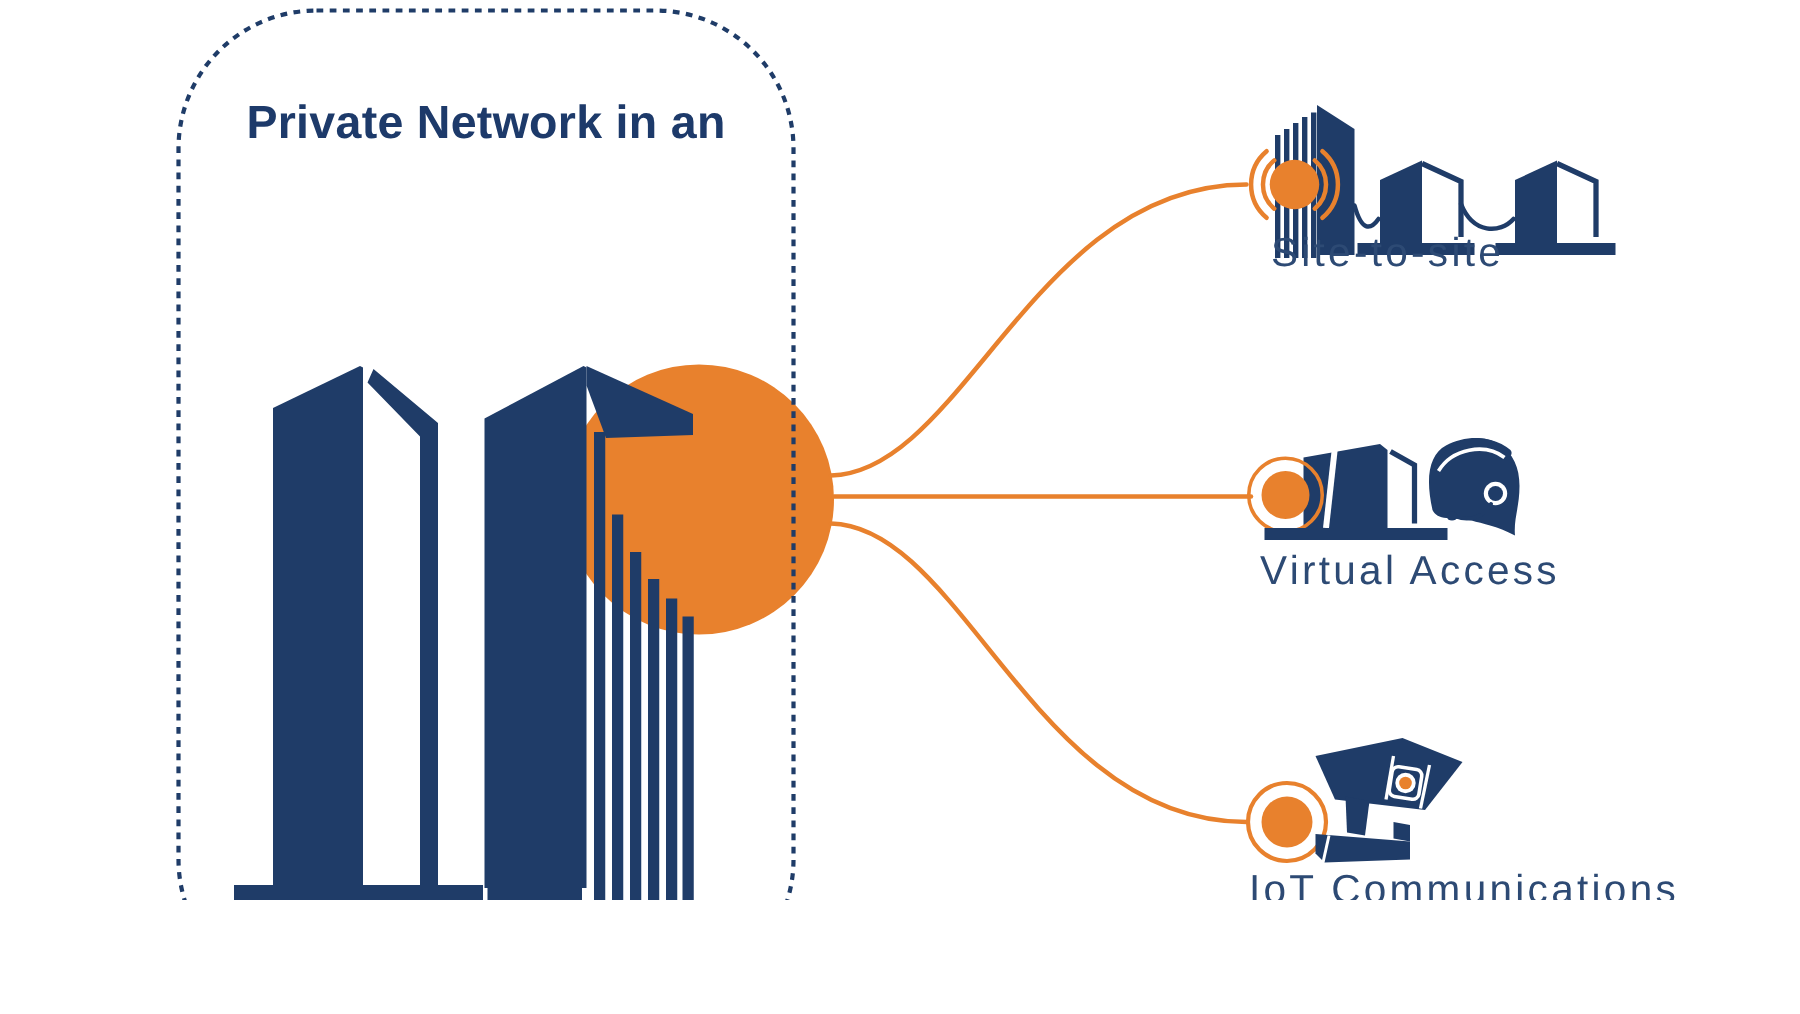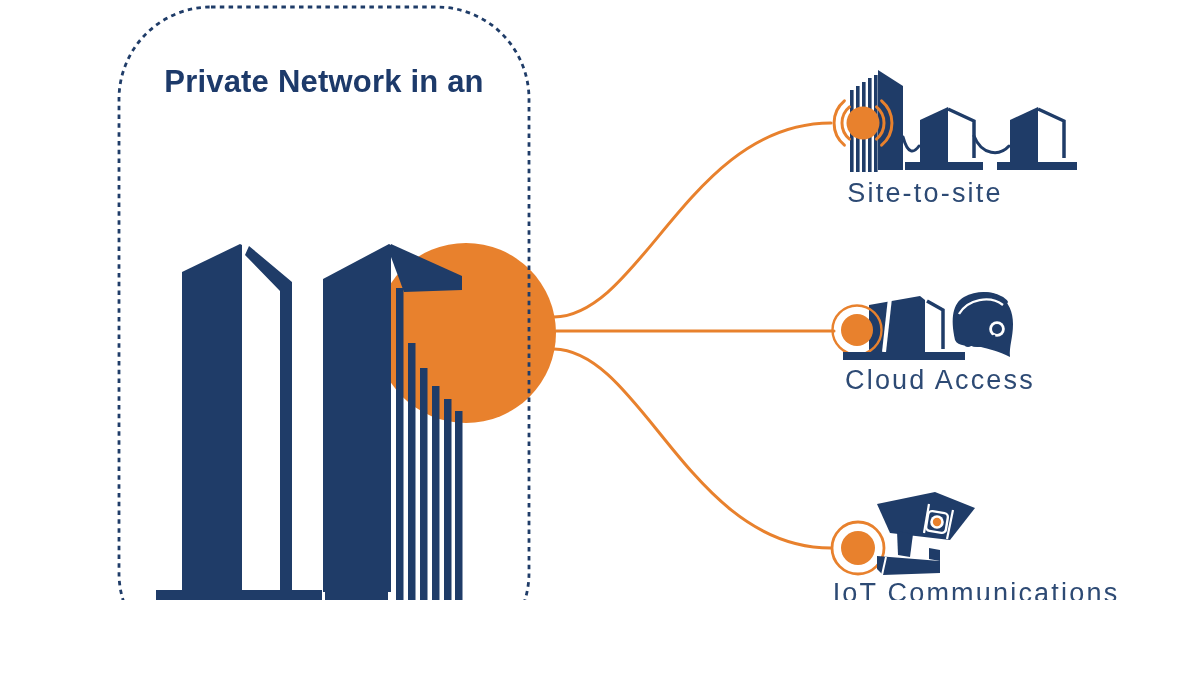--- a/index.html
+++ b/index.html
@@ -18,21 +18,21 @@
   .title{
     position:absolute;left:118px;top:64px;width:412px;
     text-align:center;color:var(--title_navy);
     font-size:31px;line-height:35px;font-weight:700;letter-spacing:.2px;
   }
   .ep-label{
     position:absolute;transform:translateX(-50%);
     color:var(--label_navy);font-size:27px;font-weight:400;letter-spacing:2.2px;
     white-space:nowrap;
   }
-  .lbl-site{left:925px;top:178px;}
+  .lbl-site{left:925px;top:153px;}
   .lbl-remote{left:940px;top:365px;}
   .lbl-iot{left:976px;top:578px;}
 </style>
 </head>
 <body>
 
 <div class="canvas">
 
   <svg class="art" width="1200" height="676" viewBox="0 0 1200 676">
 
@@ -138,15 +138,15 @@
         <path class="nf s-white" stroke-width="2" d="M886,557 L882,575"></path>
       </g>
     </g>
   </svg>
 
   <div class="title">
     <div>Private Network in an</div>
   </div>
 
   <div class="ep-label lbl-site">Site-to-site</div>
-  <div class="ep-label lbl-remote">Cloud Access</div>
+  <div class="ep-label lbl-remote">Virtual Access</div>
   <div class="ep-label lbl-iot">IoT Communications</div>
 </div>
 
 </body></html>

